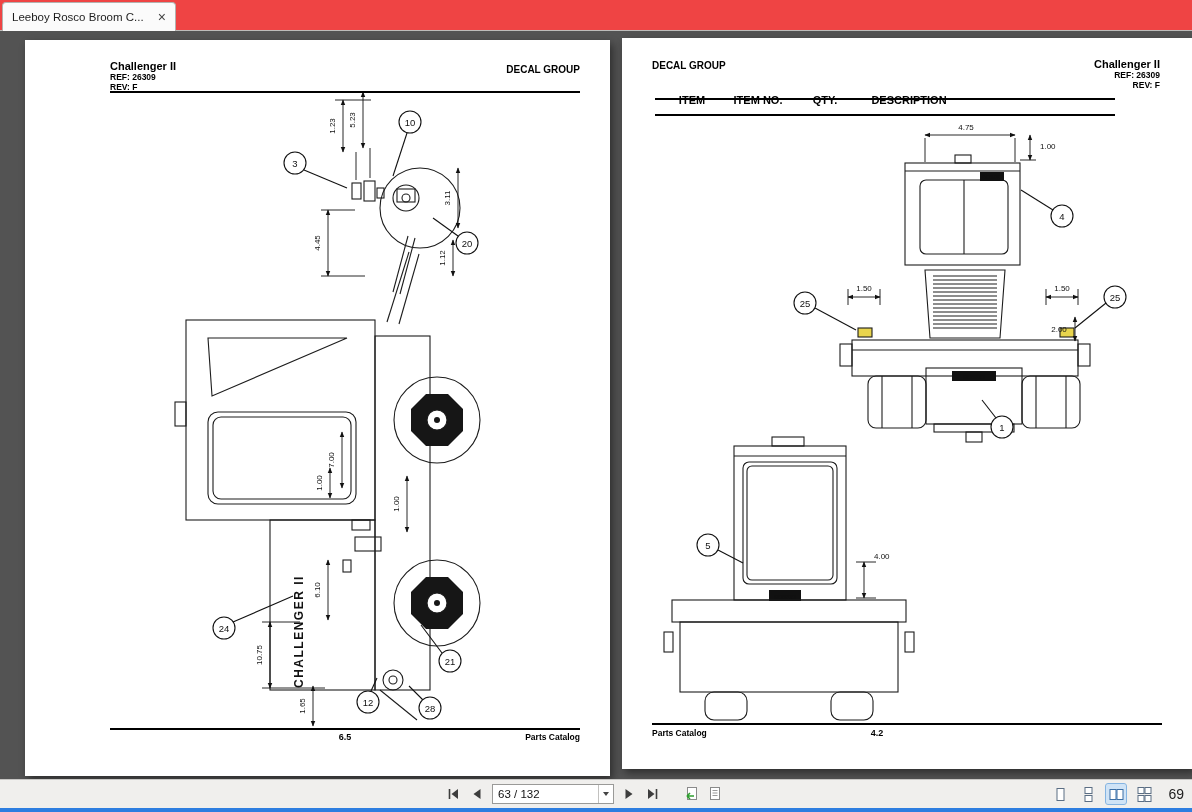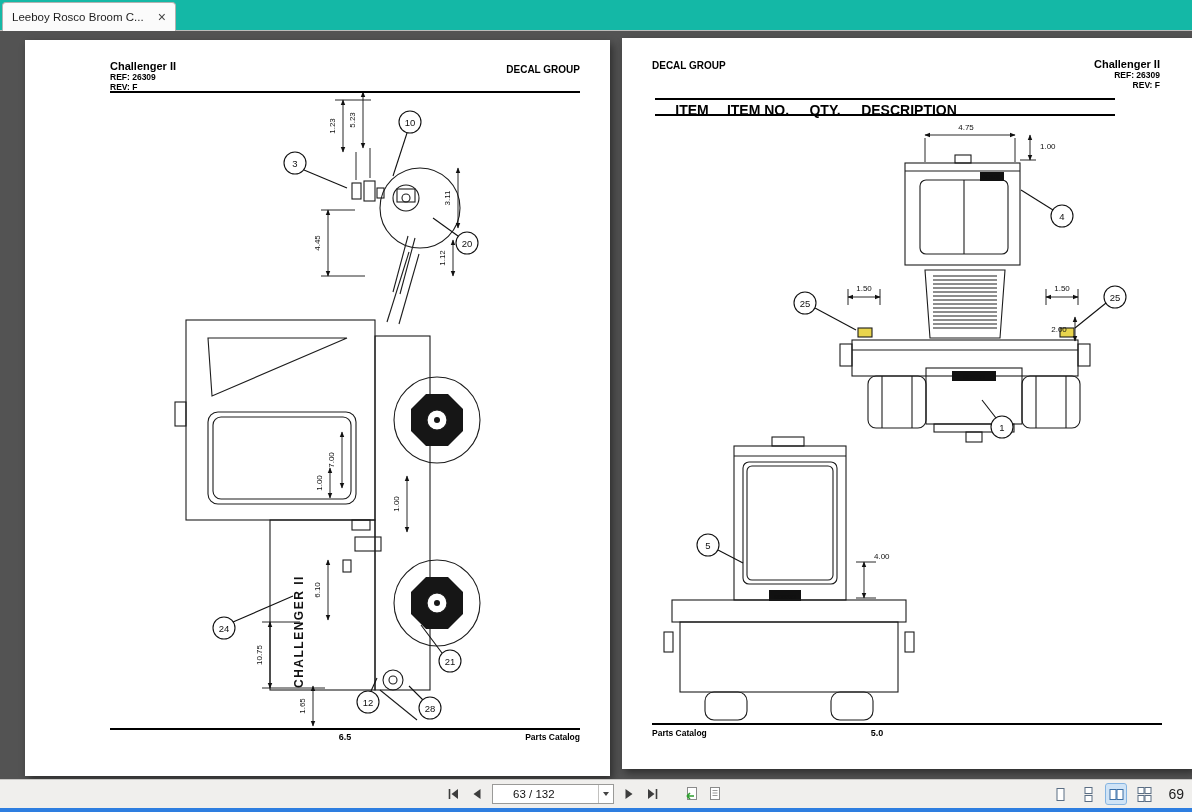--- a/index.html
+++ b/index.html
@@ -1,20 +1,20 @@
 <!DOCTYPE html>
 <html><head>
 <meta charset="utf-8">
 <style>
   * { margin:0; padding:0; box-sizing:border-box; }
   html,body { width:1192px; height:812px; overflow:hidden; }
   body { font-family:"Liberation Sans", sans-serif; background:#535353; position:relative; }
 
   
-  .tabbar { position:absolute; top:0; left:0; right:0; height:31px; background:#14b8a6; border-bottom:1px solid #bdbcba; }
+  .tabbar { position:absolute; top:0; left:0; right:0; height:31px; background:#ef4444; border-bottom:1px solid #bdbcba; }
   .tab { position:absolute; left:2px; top:2px; width:174px; height:29px; background:#fbfbfb; border:1px solid #b3b2b0; border-bottom:none; border-radius:4px 4px 0 0; display:flex; align-items:center; padding:0 9px; font-size:11.5px; color:#1d1d1d; }
   .tab-title { white-space:nowrap; overflow:hidden; }
   .tab-close { margin-left:auto; font-size:14px; line-height:14px; color:#444; cursor:pointer; padding-left:8px; }
 
   
   .viewer { position:absolute; top:31px; left:0; width:1192px; height:748px; background:#535353; overflow:hidden; }
   .page { position:absolute; background:#fff; box-shadow:3px 4px 8px rgba(0,0,0,.45); }
   #left-page  { left:25px;  top:9px; width:585px; height:736px; }
   #right-page { left:622px; top:7px; width:570px; height:731px; }
   .page svg { position:absolute; left:0; top:0; }
@@ -29,31 +29,31 @@
   .lp-foot-rule { position:absolute; left:85px; right:30px; top:688px; height:2px; background:#000; }
   .lp-foot-num { position:absolute; left:85px; right:30px; top:692px; text-align:center; font-size:9px; font-weight:bold; }
   .lp-foot-cat { position:absolute; right:30px; top:692px; font-size:8.5px; font-weight:bold; }
 
   .rp-group { position:absolute; left:30px; top:22px; font-size:10px; font-weight:bold; }
   .rp-head { position:absolute; right:32px; top:20px; text-align:right; }
   .rp-title { font-size:11px; font-weight:bold; }
   .rp-refline { font-size:8.5px; font-weight:bold; line-height:10px; }
   .rp-table-top { position:absolute; left:33px; right:77px; top:60px; height:1.5px; background:#000; }
   .rp-table-bot { position:absolute; left:33px; right:77px; top:76px; height:1.5px; background:#000; }
-  .rp-th { position:absolute; top:64px; font-size:14px; font-weight:bold; transform:translateX(-50%); }
+  .rp-th { position:absolute; top:56px; font-size:11px; font-weight:bold; transform:translateX(-50%); }
   .rp-foot-rule { position:absolute; left:30px; right:30px; top:685px; height:2px; background:#000; }
   .rp-foot-cat { position:absolute; left:30px; top:690px; font-size:8.5px; font-weight:bold; }
   .rp-foot-num { position:absolute; left:255px; top:690px; transform:translateX(-50%); font-size:9px; font-weight:bold; }
 
   
   .toolbar { position:absolute; top:779px; left:0; right:0; height:29px; background:#f0efed; border-top:1px solid #c7c6c4; }
   .tb-center { position:absolute; left:444px; top:0; height:28px; display:flex; align-items:center; gap:6px; }
   .tb-btn { width:18px; height:18px; display:flex; align-items:center; justify-content:center; cursor:pointer; border-radius:2px; }
   .pagebox { width:122px; height:20px; background:#fff; border:1px solid #9a9a98; display:flex; align-items:center; font-size:11.5px; color:#111; cursor:pointer; }
-  .pagebox .val { flex:1; padding-left:20px; }
+  .pagebox .val { flex:1; padding-left:5px; }
   .pagebox .dd { width:15px; height:100%; border-left:1px solid #c2c1bf; display:flex; align-items:center; justify-content:center; }
   .dd-caret { width:0; height:0; border-left:3.5px solid transparent; border-right:3.5px solid transparent; border-top:4.5px solid #444; }
   .tb-right { position:absolute; right:8px; top:0; height:28px; display:flex; align-items:center; gap:8px; }
   .mode-btn { width:20px; height:20px; display:flex; align-items:center; justify-content:center; border-radius:2px; cursor:pointer; }
   .mode-btn.selected { background:#cfe3f6; outline:1px solid #84b4e2; }
   .tb-count { font-size:14px; color:#1d1d1d; margin-left:6px; }
 
   .taskbar { position:absolute; top:808px; left:0; right:0; height:4px; background:#2e7ee0; }
 </style>
 </head>
@@ -330,21 +330,21 @@
       <div class="rp-refline">REV: F</div>
     </div>
     <div class="rp-table-top"></div>
     <span class="rp-th" style="left:70px">ITEM</span>
     <span class="rp-th" style="left:136px">ITEM NO.</span>
     <span class="rp-th" style="left:203px">QTY.</span>
     <span class="rp-th" style="left:287px">DESCRIPTION</span>
     <div class="rp-table-bot"></div>
     <div class="rp-foot-rule"></div>
     <div class="rp-foot-cat">Parts Catalog</div>
-    <div class="rp-foot-num">5.0</div>
+    <div class="rp-foot-num">4.2</div>
   </div>
 </div>
 
 <div class="toolbar">
   <div class="tb-center">
     <div class="tb-btn">
       <svg width="14" height="14" viewBox="0 0 14 14">
         <path d="M3.5 2 v10" stroke="#3d3d3d" stroke-width="1.6" fill="none"></path>
         <path d="M12 2 L5.5 7 L12 12 z" fill="#3d3d3d"></path>
       </svg>

